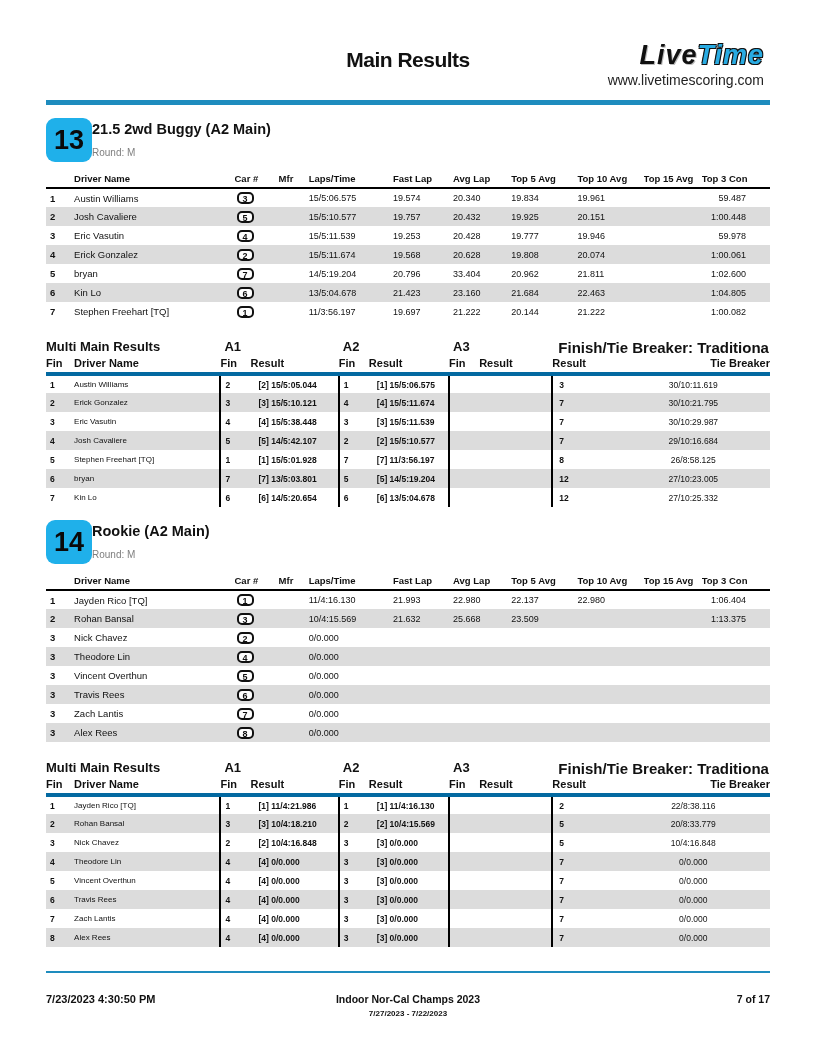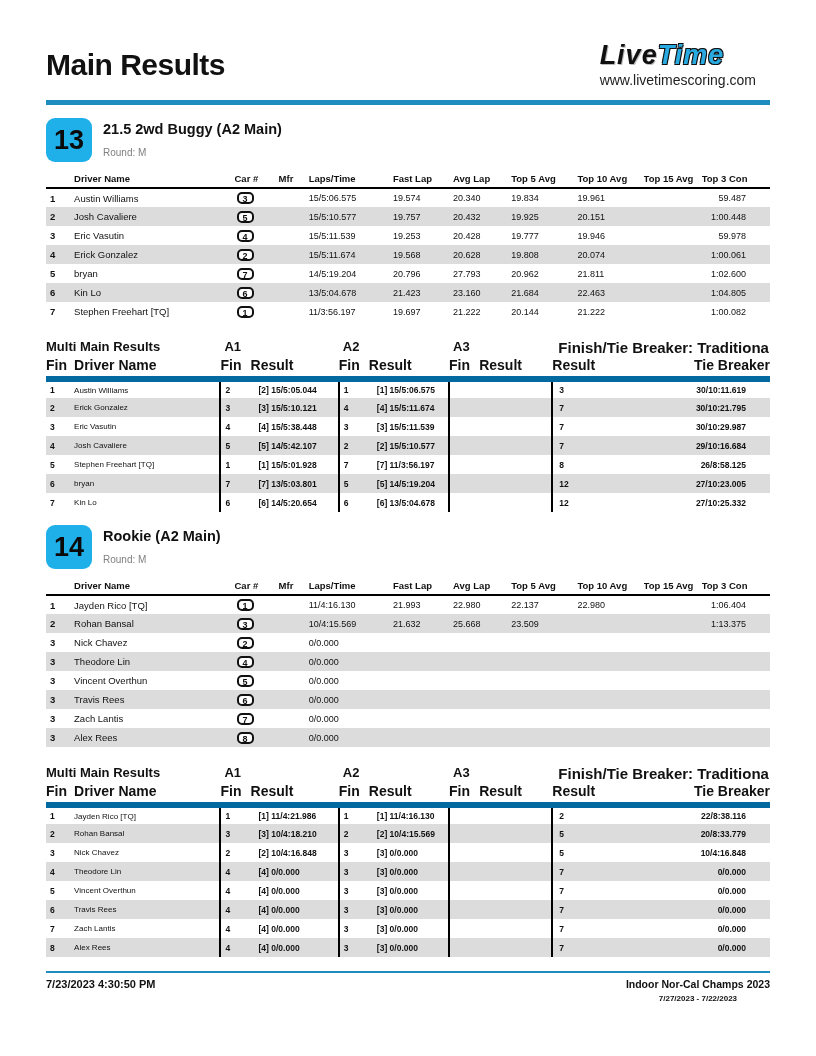--- a/index.html
+++ b/index.html
@@ -1,30 +1,30 @@
 <!DOCTYPE html>
 <html><head>
 <meta charset="utf-8">
 <style>
   * { margin:0; padding:0; box-sizing:border-box; }
   body { background:#fff; font-family:"Liberation Sans", sans-serif; color:#111; }
   .page { position:relative; width:816px; height:1056px; margin:0 auto; background:#fff; padding:0 46px; overflow:hidden; }
 
   
   .hdr { position:relative; height:100px; }
-  .page-title { padding-top:48px; font-size:30px; font-weight:bold; letter-spacing:-0.5px; }
-  .logo { position:absolute; right:14px; top:40px; text-align:left;margin-left:48px; }
+  .page-title { text-align:center; padding-top:48px; font-size:21px; font-weight:bold; letter-spacing:-0.5px; }
+  .logo { position:absolute; right:6px; top:40px; text-align:right;margin-left:48px; }
   .brand { font-size:27px; font-weight:bold; font-style:italic; letter-spacing:1px; white-space:nowrap; }
   .brand .live { color:#101010; text-shadow:1px 1px 0 #bbb; }
   .brand .time { color:#29ABE2; text-shadow:-1px -1px 0 #111, 1px -1px 0 #111, -1px 1px 0 #111, 1px 1px 0 #111; }
   .logo-url { font-size:14px; color:#222; margin-top:1px; }
   .rule { height:5px; background:#1E8CBE; }
 
   
-  .sec-hdr { display:flex; gap:11px; align-items:flex-start; margin-top:13px; }
+  .sec-hdr { display:flex; align-items:flex-start; margin-top:13px; }
   .sec-num { width:46px; height:44px; background:#1FB0EA; border-radius:9px; display:flex; align-items:center; justify-content:center; font-size:27px; font-weight:bold; color:#0a0a0a; }
   .sec-titles { padding-top:3px; }
   .sec-title { font-size:14.5px; font-weight:bold; }
   .sec-round { font-size:10px; color:#7f7f7f; margin-top:10px; }
 
   
   table { width:100%; border-collapse:collapse; table-layout:fixed; }
   th { font-weight:bold; text-align:left; white-space:nowrap; overflow:hidden; }
   td { white-space:nowrap; overflow:hidden; }
   tr.shade td { background:#DCDCDC; }
@@ -35,38 +35,38 @@
   .results tbody td { font-size:9px; height:19px; vertical-align:middle; }
   .results td.pos { font-weight:bold; font-size:9.5px; padding-left:4px; }
   .results td.driver { font-size:9.5px; }
   .results td.num-right, .results th.num-right { text-align:right; padding-right:24px; }
   .car-box { display:inline-block; min-width:17px; padding:0 2px; height:12px; line-height:11px; border:2px solid #111; border-radius:5px; background:#fff; font-weight:bold; font-size:9px; text-align:center; margin-left:2px; }
 
   
   .multi { margin-top:18px; }
   .multi thead tr.grp th { font-size:13px; height:16px; vertical-align:top; }
   .multi thead tr.grp th.finish { font-size:15px; }
-  .multi thead tr.sub th { font-size:14px; padding:1px 0 3px 0; border-bottom:6px solid #0369a1; }
+  .multi thead tr.sub th { font-size:11px; padding:1px 0 3px 0; border-bottom:4px solid #0369a1; }
   .multi thead th.ind { padding-left:4px; }
   .multi thead th.res-h { padding-left:8px; }
   .multi thead th.fres-h { padding-left:6px; }
   .multi thead th.tie-h { text-align:right; padding-right:38px; }
   .multi tbody td { font-size:8.5px; height:19px; vertical-align:middle; }
   .multi td.pos { font-weight:bold; padding-left:4px; }
   .multi td.mdriver { font-size:8px; }
   .multi td.sep { border-left:2px solid #000; }
   .multi td.mfin { font-weight:bold; padding-left:4px; }
   .multi td.mres { font-weight:bold; padding-left:8px; }
   .multi td.fres { font-weight:bold; padding-left:6px; }
-  .multi td.tie { font-weight:bold; text-align:right; padding-right:24px; }
+  .multi td.tie { font-weight:normal; text-align:center; padding-right:24px; }
 
   
   .footer { position:absolute; left:46px; right:46px; top:971px; }
   .f-rule { height:2px; background:#1E8CBE; }
-  .f-row { display:flex; margin-top:5px; align-items:flex-start; }
+  .f-row { display:flex; margin-top:20px; align-items:flex-start; }
   .f-left { flex:1; font-size:11px; font-weight:bold; }
   .f-center { text-align:center; }
   .f-event { font-size:10.5px; font-weight:bold; }
   .f-dates { font-size:8px; font-weight:bold; margin-top:4px; }
   .f-right { flex:1; text-align:right; font-size:10.5px; font-weight:bold; }
 </style>
 </head>
 <body>
 
 <div class="page">
@@ -171,21 +171,21 @@
             <td></td>
             <td class="num-right">1:00.061</td>
           </tr>
           <tr>
             <td class="pos">5</td>
             <td class="driver">bryan</td>
             <td class="car"><span class="car-box">7</span></td>
             <td></td>
             <td>14/5:19.204</td>
             <td>20.796</td>
-            <td>27.793</td>
+            <td>33.404</td>
             <td>20.962</td>
             <td>21.811</td>
             <td></td>
             <td class="num-right">1:02.600</td>
           </tr>
           <tr class="shade">
             <td class="pos">6</td>
             <td class="driver">Kin Lo</td>
             <td class="car"><span class="car-box">6</span></td>
             <td></td>
@@ -618,16 +618,17 @@
   </div>
 
   <div class="footer">
     <div class="f-rule"></div>
     <div class="f-row">
       <div class="f-left">7/23/2023 4:30:50 PM</div>
       <div class="f-center">
         <div class="f-event">Indoor Nor-Cal Champs 2023</div>
         <div class="f-dates">7/27/2023 - 7/22/2023</div>
       </div>
+      <div class="f-right">7 of 17</div>
     </div>
   </div>
 
 </div>
 
 </body></html>

